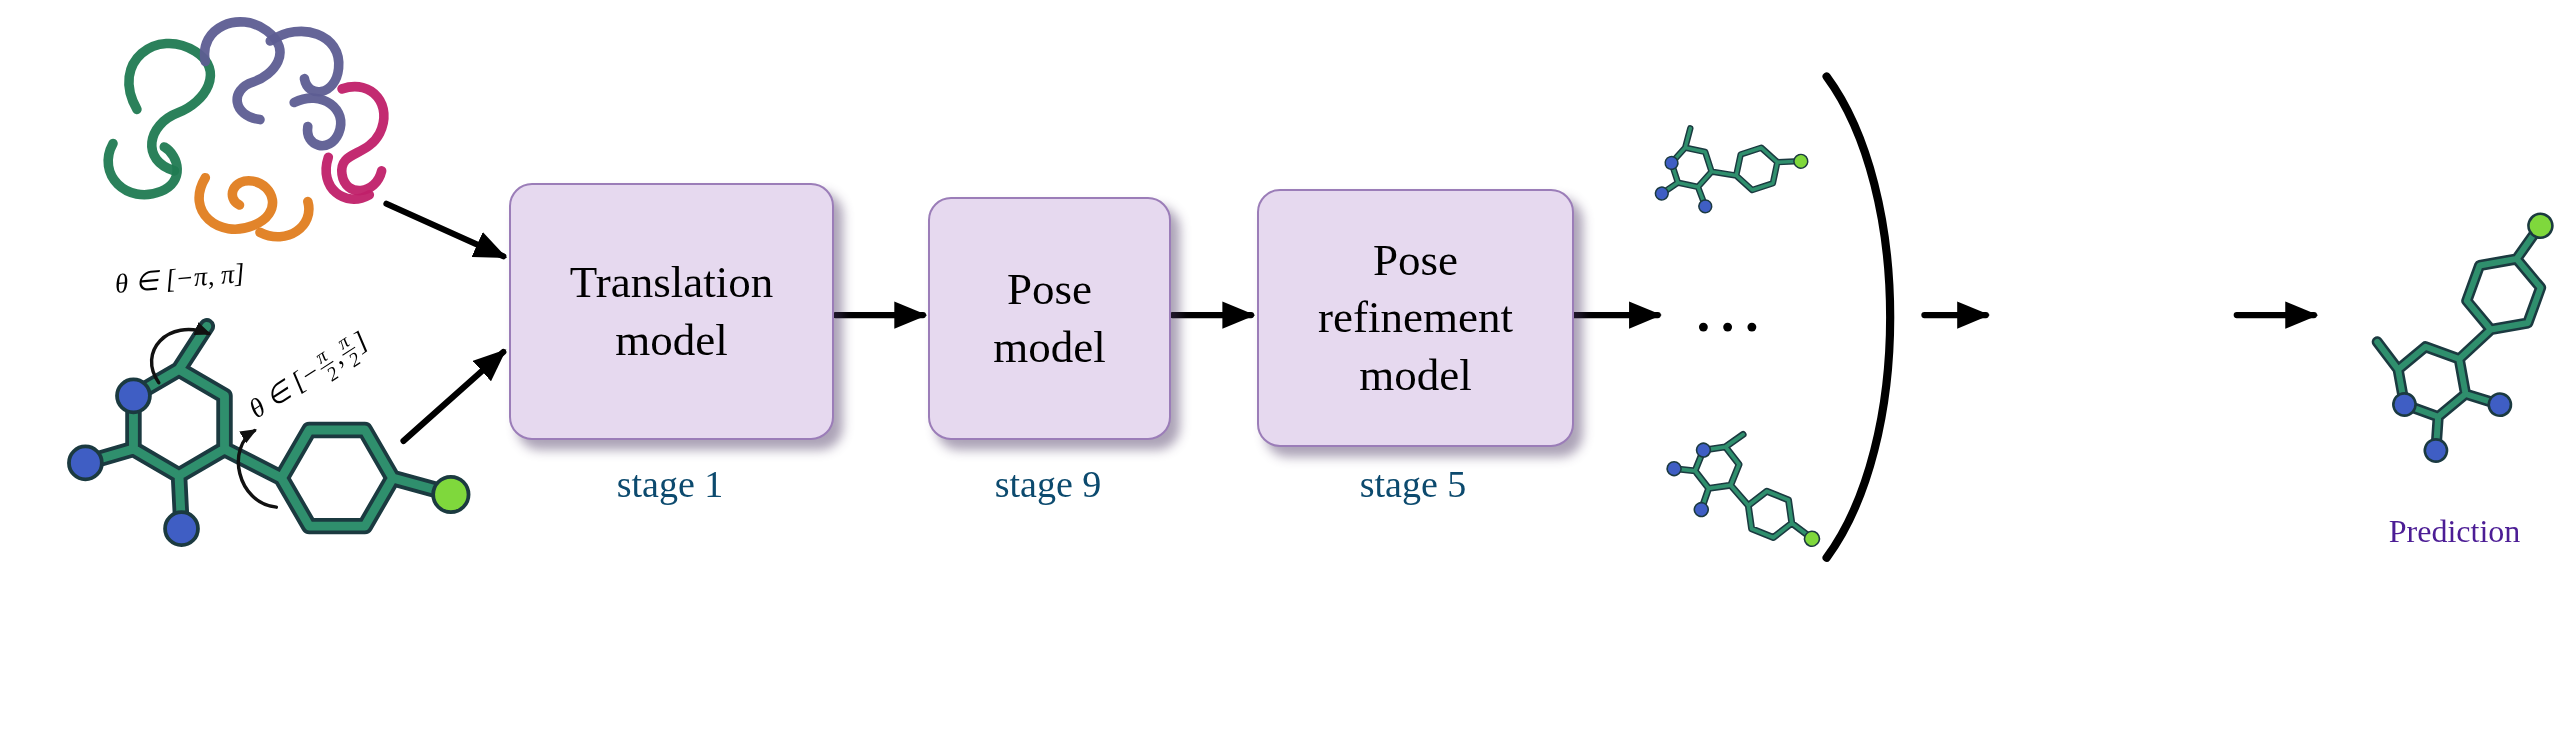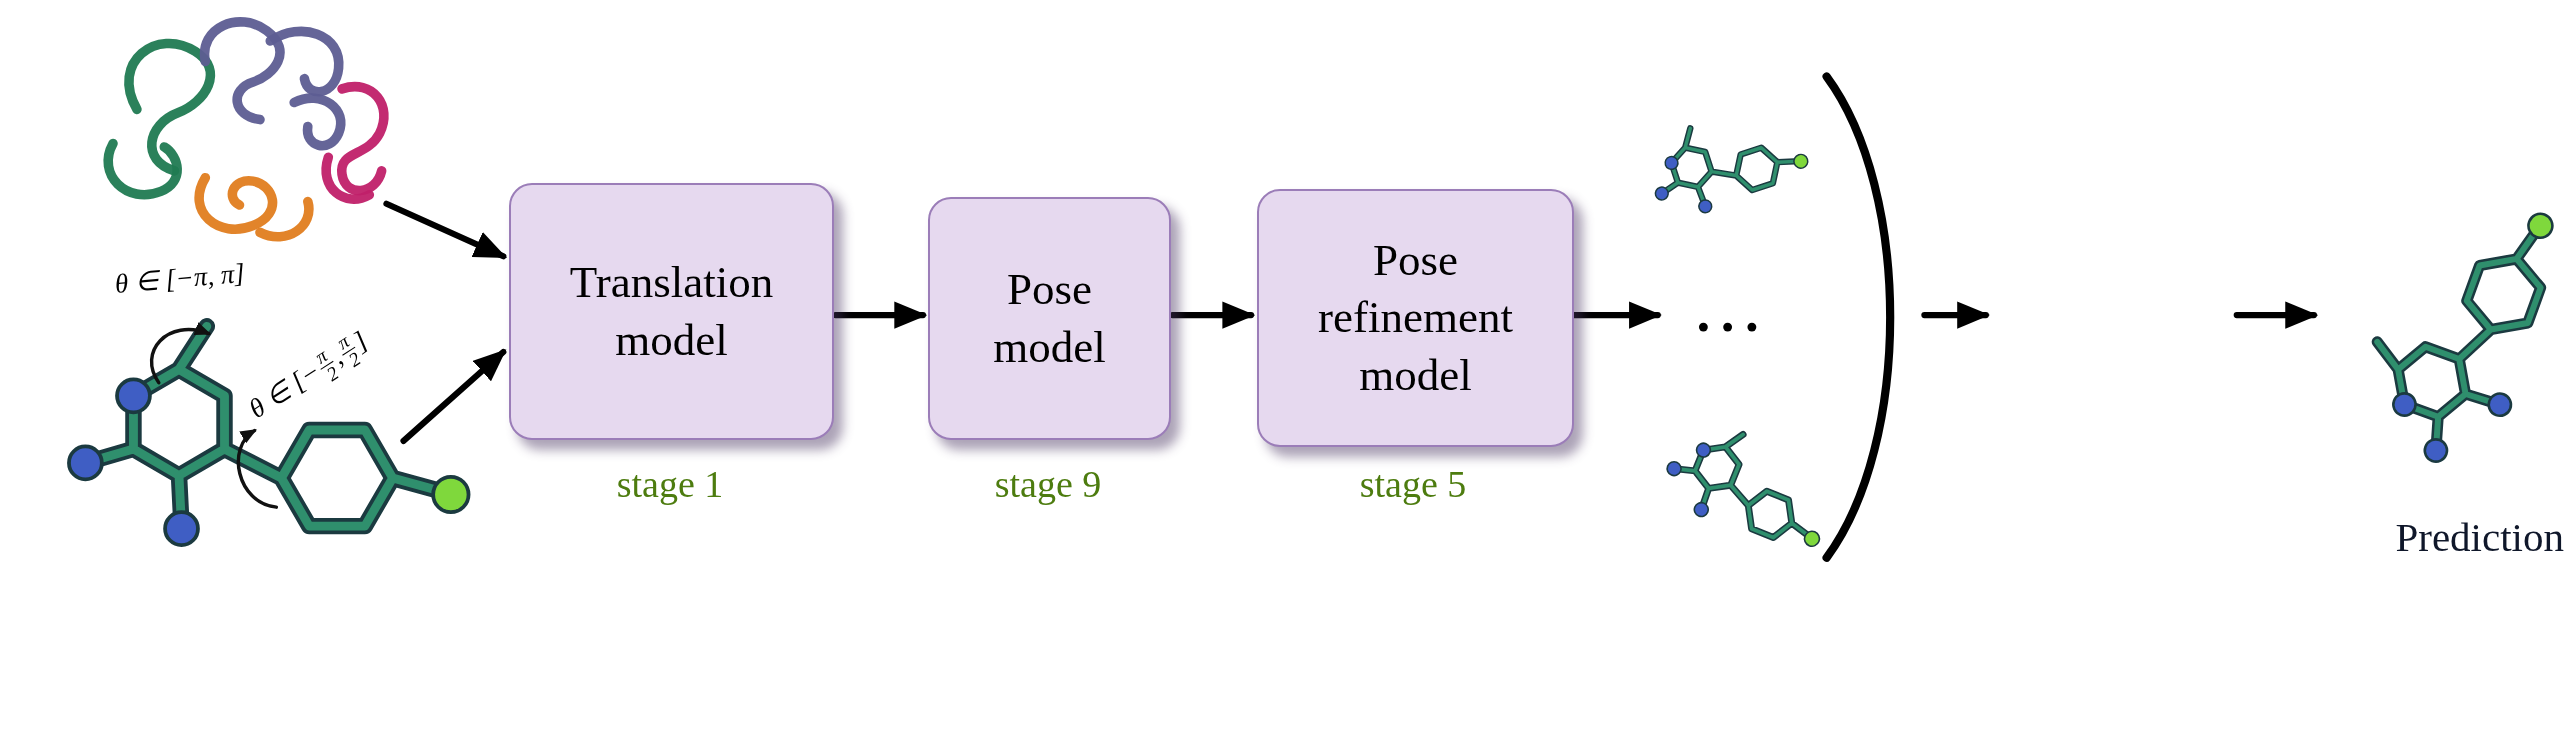--- a/index.html
+++ b/index.html
@@ -19,27 +19,27 @@
     display:flex;flex-direction:column;justify-content:center;align-items:center;
     background:var(--box_fill,#e6d9ef);
     border:2.7px solid var(--box_border,#9b7db8);
     border-radius:23px;
     box-shadow:8.2px 9.6px 11px rgba(70,50,95,.45);
     text-align:center;
   }
   .stage-box span{display:block;font-size:45px;line-height:1.28;color:#000;}
 
   .stage-label{
-    position:absolute;font-size:38px;text-align:center;color:#4d7c0f;
+    position:absolute;font-size:38px;text-align:center;color:#0c4a6e;
   }
   .ellipsis{
     position:absolute;font-size:75px;letter-spacing:5.5px;color:#000;
   }
   .prediction-label{
-    position:absolute;font-size:41px;text-align:right;color:#0f172a;
+    position:absolute;font-size:32px;text-align:center;color:#4c1d95;
   }
   .math{
     position:absolute;font-size:27px;font-style:italic;color:#000;white-space:nowrap;
   }
   .math.rot-slight{transform:rotate(-5deg);transform-origin:left center;}
   .math.rot-steep{transform:rotate(-33deg);transform-origin:left center;}
   .frac{display:inline-flex;flex-direction:column;align-items:center;vertical-align:middle;line-height:1.05;font-size:0.72em;margin:0 2.1px;}
   .frac .num{border-bottom:1.4px solid #000;padding:0 2.7px;}
   .frac .den{padding:0 2.7px;}
 

